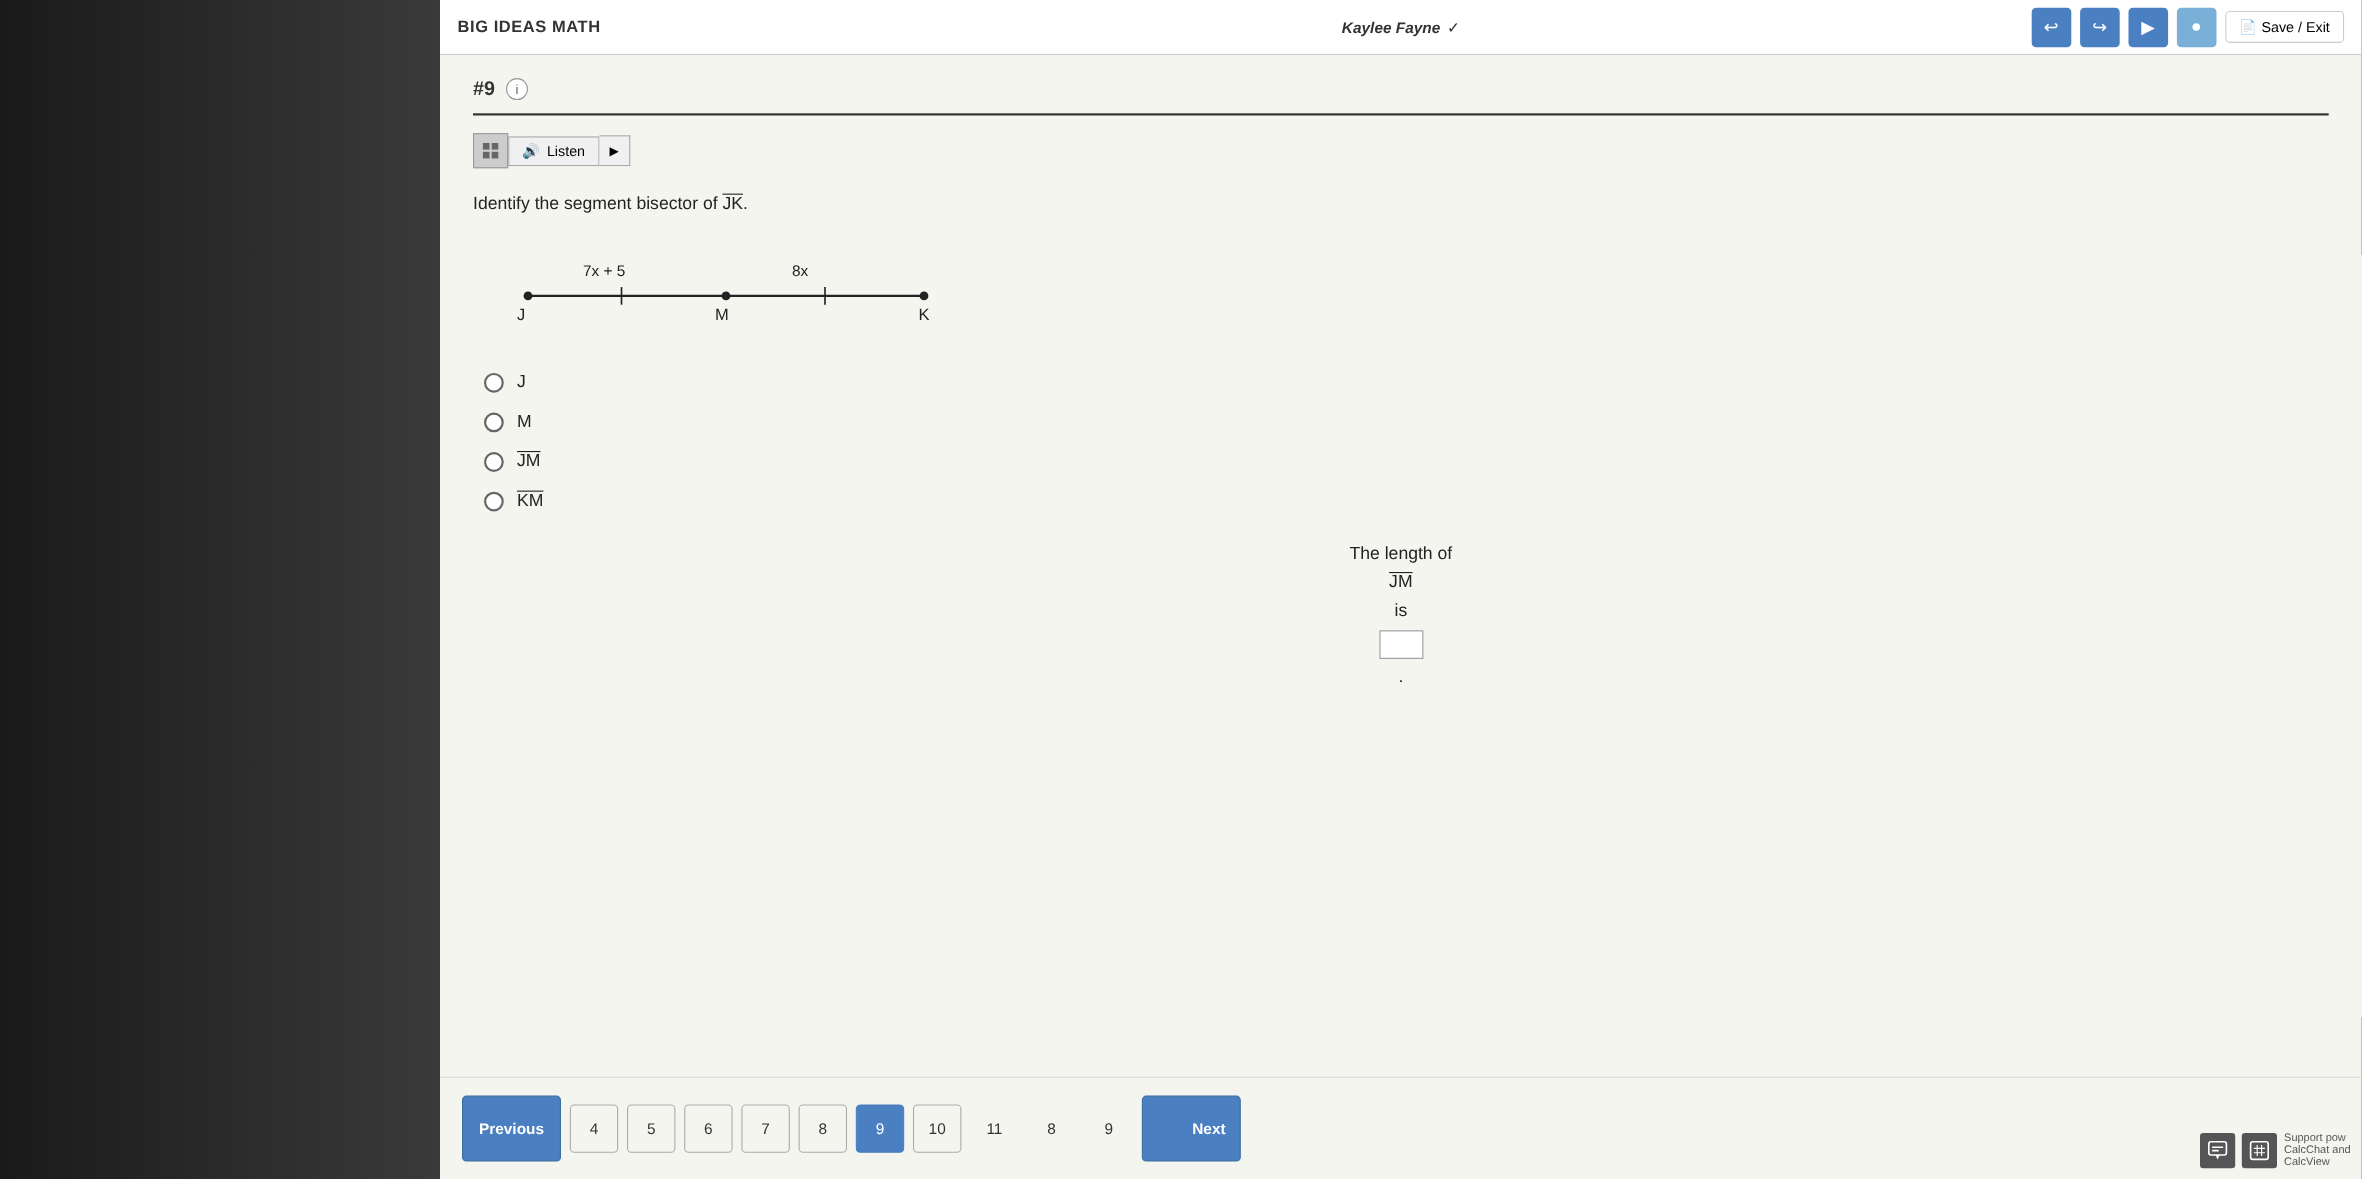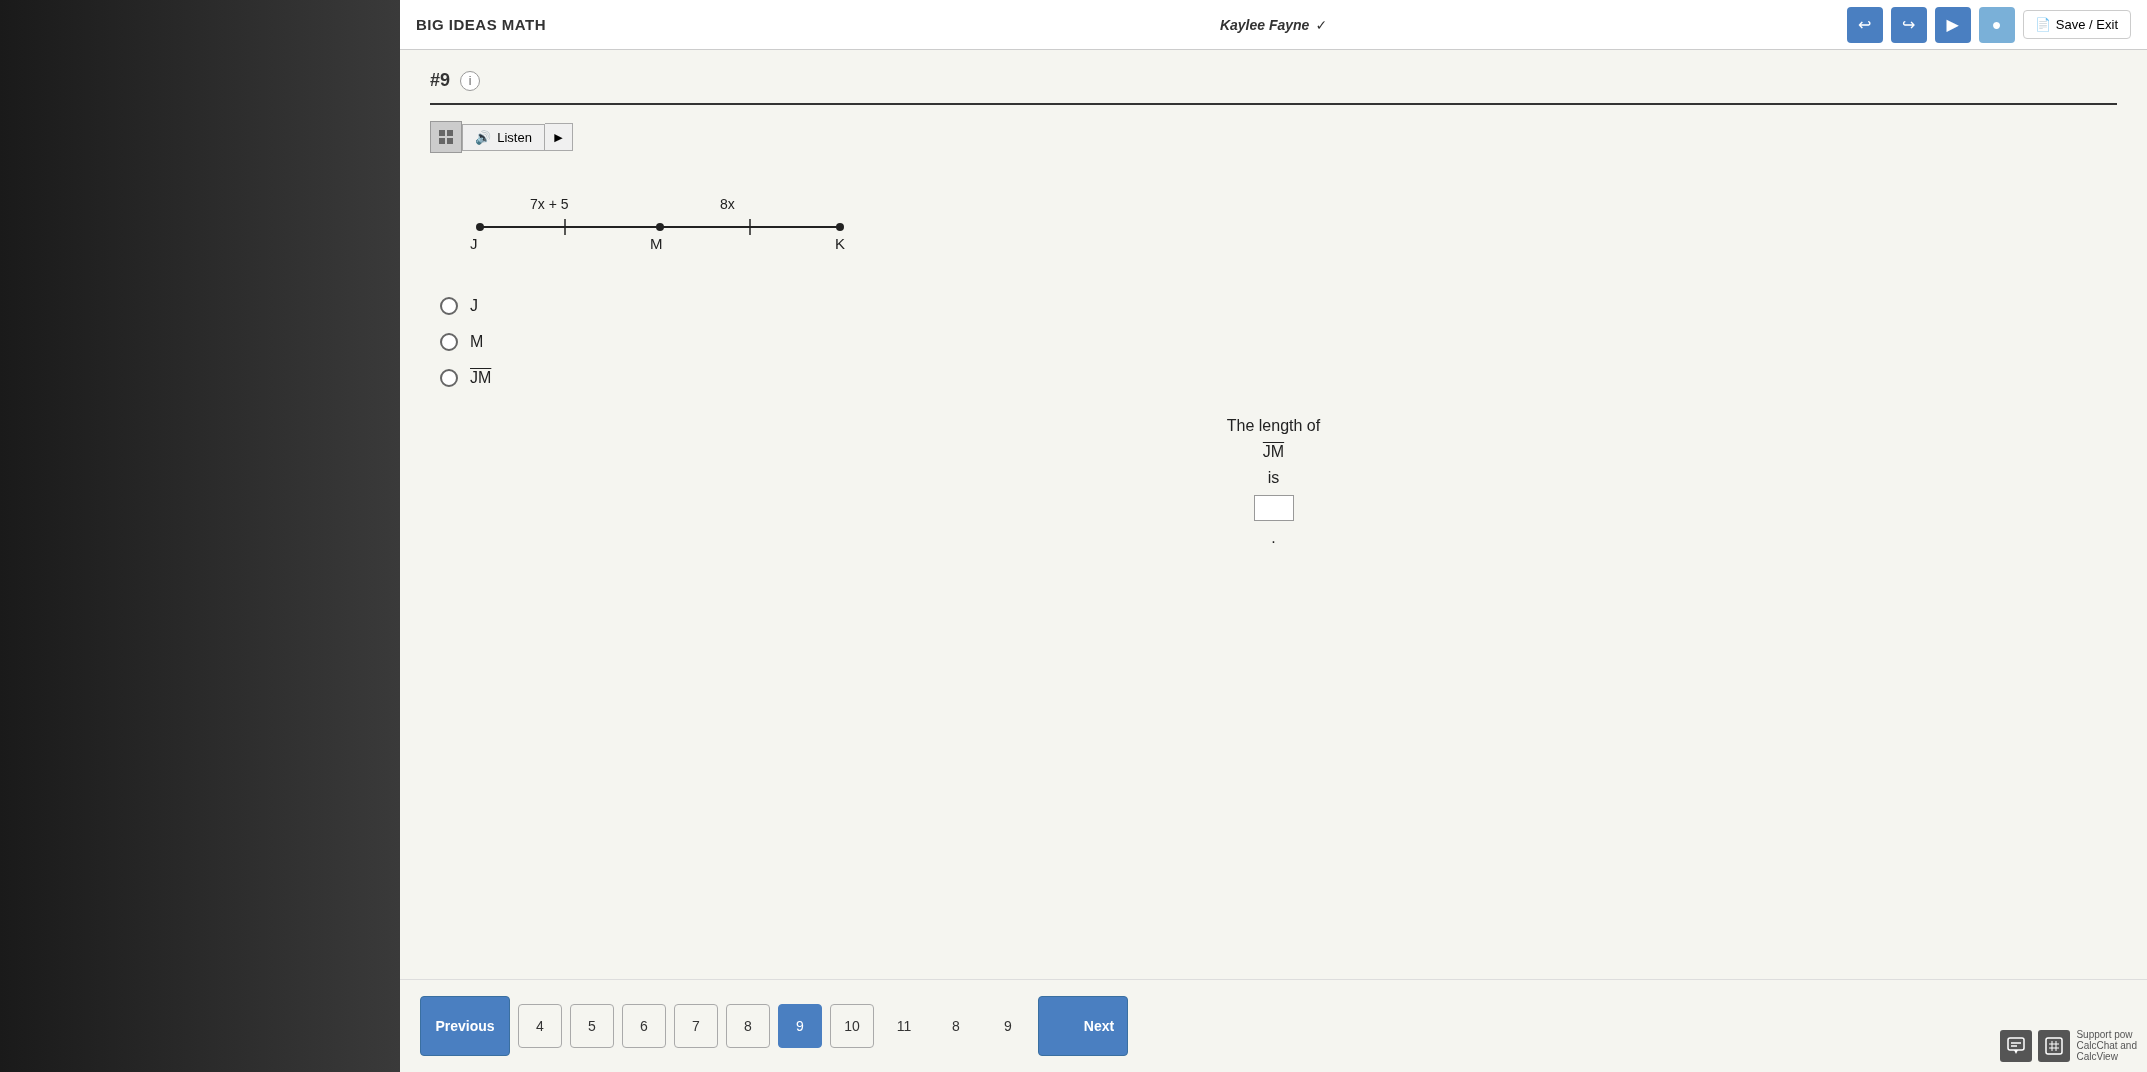--- a/index.html
+++ b/index.html
@@ -383,20 +383,23 @@
       </div>
       <button class="listen-btn">
         <span>🔊</span>
         <span>Listen</span>
       </button>
       <div class="play-btn">
         <span>▶</span>
       </div>
     </div>
 
+    <div class="question-text">
+      <span>Identify the segment bisector of </span><span class="overline">JK</span><span>.</span>
+    </div>
 
     <div class="diagram-container">
       <svg class="diagram-svg" width="420" height="90" viewBox="0 0 420 90">
 
         <line x1="30" y1="50" x2="390" y2="50" stroke="#222" stroke-width="2"></line>
 
         <circle cx="30" cy="50" r="4" fill="#222"></circle>
         <circle cx="210" cy="50" r="4" fill="#222"></circle>
         <circle cx="390" cy="50" r="4" fill="#222"></circle>
 
@@ -422,20 +425,24 @@
       <div class="choice-item">
         <div class="radio-circle"></div>
         <span class="choice-label">M</span>
       </div>
 
       <div class="choice-item">
         <div class="radio-circle"></div>
         <span class="choice-label overline">JM</span>
       </div>
 
+      <div class="choice-item">
+        <div class="radio-circle"></div>
+        <span class="choice-label overline">KM</span>
+      </div>
     </div>
 
     <div class="length-input-row">
       <span>The length of </span>
       <span class="overline">JM</span>
       <span> is</span>
       <input class="length-input-box" type="text" value="" style="">
       <span>.</span>
     </div>
 

